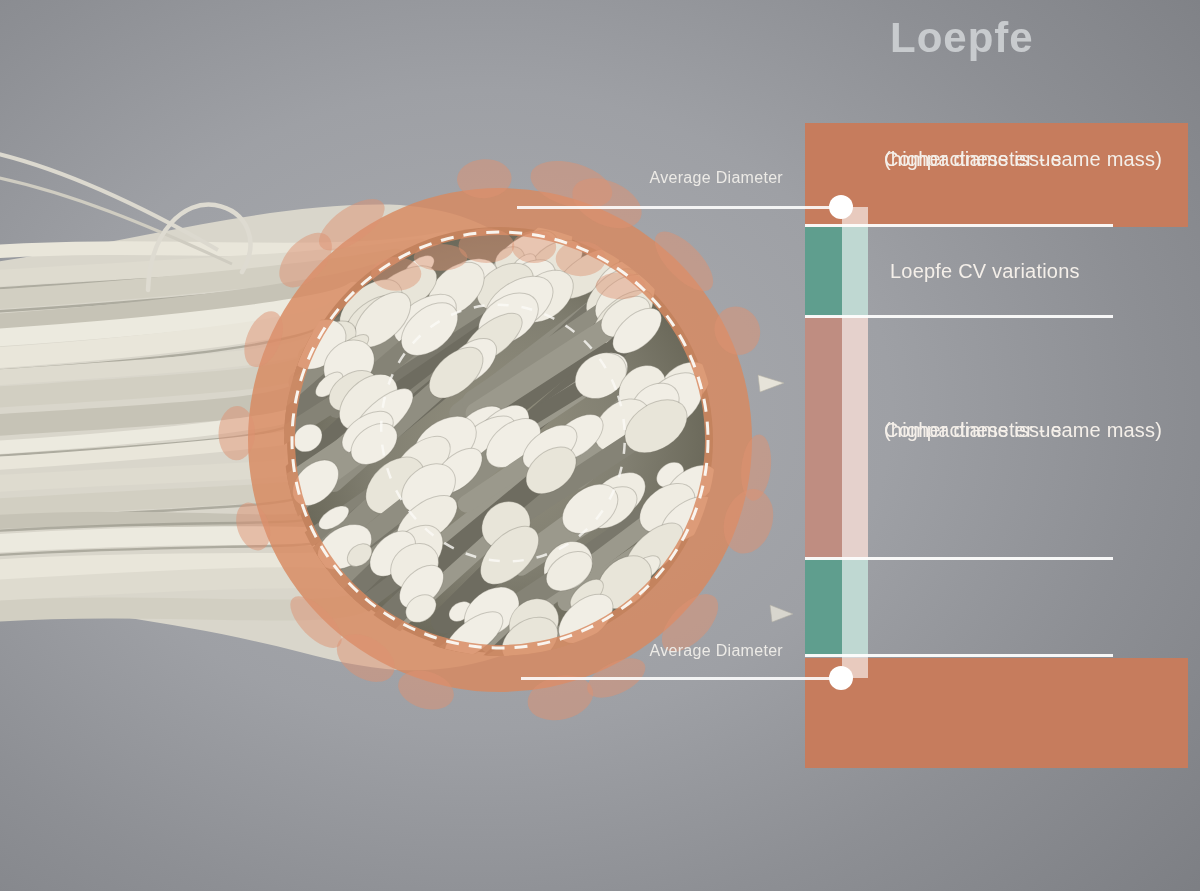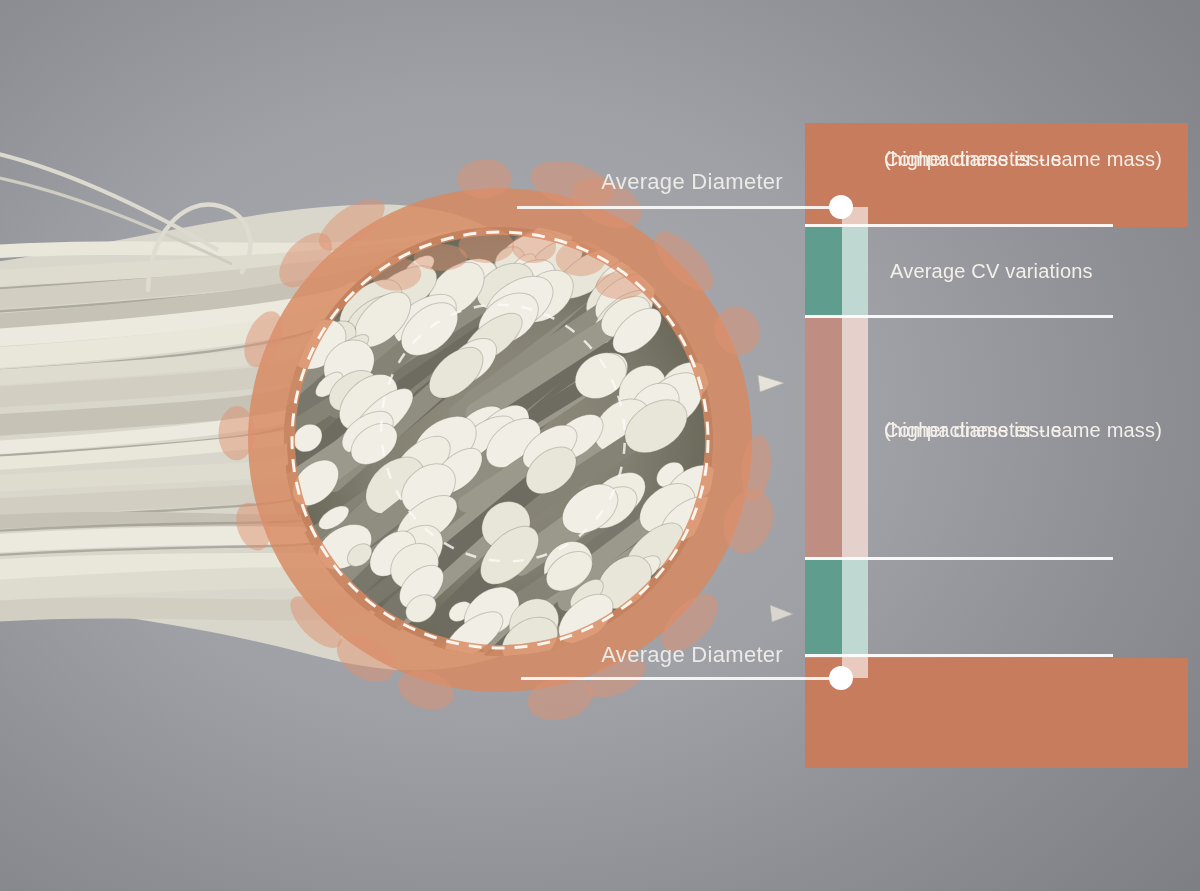--- a/index.html
+++ b/index.html
@@ -25,21 +25,21 @@
   .sep-1{top:224px;} .sep-2{top:315px;} .sep-3{top:557px;} .sep-4{top:654px;}
   .band-text{
     left:884px;width:300px;color:var(--band-text);
     font-size:20px;line-height:26px;letter-spacing:.2px;
   }
   .band-text.t-top{top:146px;}
   .band-text.t-normal{top:258px;left:890px;}
   .band-text.t-mid{top:417px;}
   .avg-label{
     left:540px;width:243px;text-align:right;color:#eceae6;
-    font-size:22px;letter-spacing:.3px;
+    font-size:16px;letter-spacing:.3px;
   }
   .avg-top{top:169px;} .avg-bottom{top:642px;}
   .leader{height:2.5px;background:#ffffff;opacity:.88;}
   .leader-top{left:517px;top:206px;width:314px;}
   .leader-bottom{left:521px;top:677px;width:310px;}
   .dot{width:24px;height:24px;border-radius:50%;background:var(--dot);}
   .dot-top{left:829px;top:195px;}
   .dot-bottom{left:829px;top:666px;}
 </style>
 </head>
@@ -289,38 +289,39 @@
       <ellipse cx="486.4" cy="245.6" rx="27.9" ry="17.3" fill="#dd9272" opacity="0.45"></ellipse>
       <ellipse cx="534.0" cy="247.0" rx="22.2" ry="15.9" fill="#dd9272" opacity="0.45"></ellipse>
       <ellipse cx="580.7" cy="258.7" rx="25.0" ry="17.5" fill="#dd9272" opacity="0.45"></ellipse>
       <ellipse cx="620.5" cy="285.8" rx="24.9" ry="13.5" fill="#dd9272" opacity="0.45"></ellipse>
       <path d="M 758 375 L 784 383 L 760 392 Z" fill="#e6e3d9" stroke="#b5b2a6" stroke-width="0.6"></path>
       <path d="M 770 605 L 793 614 L 772 622 Z" fill="#e3e0d6" stroke="#b5b2a6" stroke-width="0.6" opacity="0.85"></path>
       <circle cx="500" cy="440" r="208" fill="none" stroke="#fbfaf6" stroke-width="3" stroke-dasharray="13 10" opacity="0.95"></circle>
       <ellipse cx="503" cy="433" rx="121" ry="129" fill="none" stroke="#fbfaf6" transform="rotate(-18 503 433)" stroke-width="2.5" stroke-dasharray="11 13" opacity="0.8"></ellipse>
     </svg>
 
+  <div class="logo">Loepfe</div>
 
   <div class="band-orange-top"></div>
   <div class="band-orange-bottom"></div>
   <div class="strip-teal-top"></div>
   <div class="strip-salmon"></div>
   <div class="strip-teal-bottom"></div>
   <div class="strip-overlay"></div>
 
   <div class="sep-line sep-1"></div>
   <div class="sep-line sep-2"></div>
   <div class="sep-line sep-3"></div>
   <div class="sep-line sep-4"></div>
 
   <div class="band-text t-top">
     <div>Compactness issue</div>
     <div>(higher diameter - same mass)</div>
   </div>
-  <div class="band-text t-normal">Average CV variations</div>
+  <div class="band-text t-normal">Loepfe CV variations</div>
   <div class="band-text t-mid">
     <div>Compactness issue</div>
     <div>(higher diameter - same mass)</div>
   </div>
 
   <div class="avg-label avg-top">Average Diameter</div>
   <div class="avg-label avg-bottom">Average Diameter</div>
   <div class="leader leader-top"></div>
   <div class="leader leader-bottom"></div>
   <div class="dot dot-top"></div>

